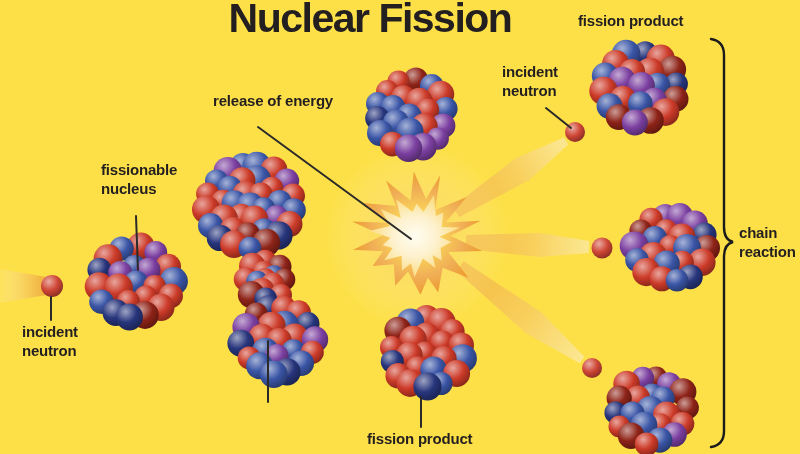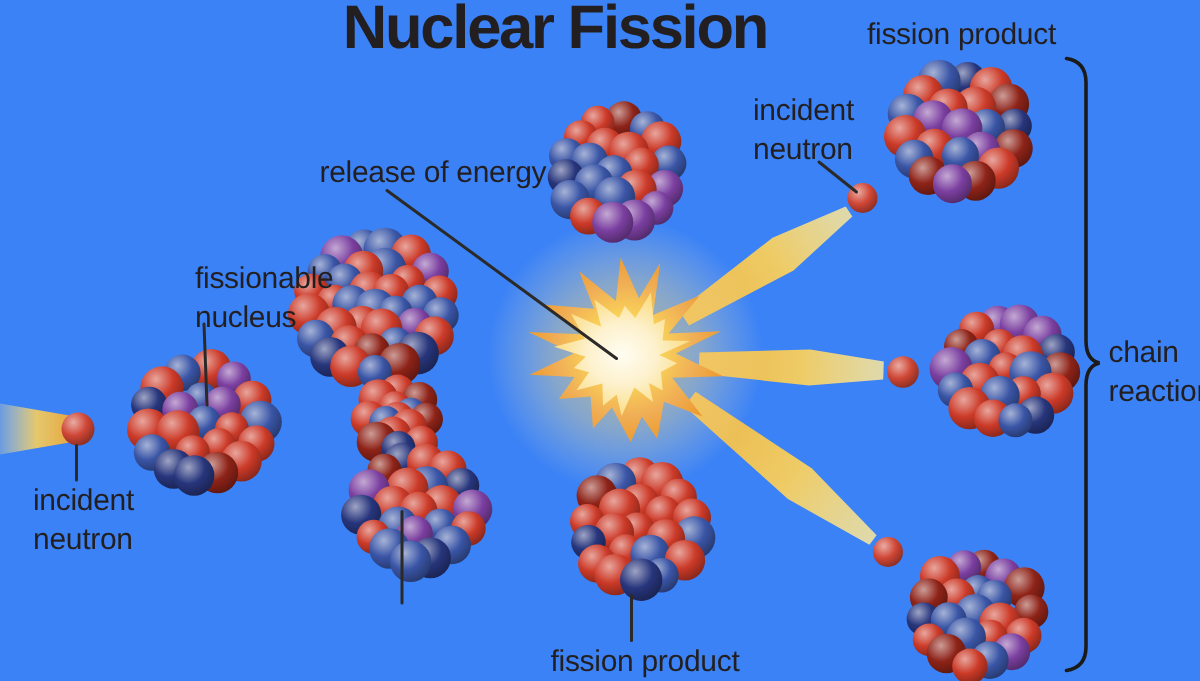--- a/index.html
+++ b/index.html
@@ -1,21 +1,21 @@
 <!DOCTYPE html>
 <html><head>
 <meta charset="utf-8">
 <style>
   html,body{margin:0;padding:0;background:#ffffff;}
-  .stage{position:relative;width:800px;height:454px;background:#3b82f6;overflow:hidden;
+  .stage{position:relative;width:800px;height:454px;background:#fde047;overflow:hidden;
          font-family:"Liberation Sans","DejaVu Sans",sans-serif;}
   .stage svg{position:absolute;left:0;top:0;}
   .title{position:absolute;left:180px;top:-5px;width:380px;text-align:center;
          font-weight:700;font-size:41px;letter-spacing:-1.5px;color:#231f20;}
-  .lbl{position:absolute;font-weight:400;font-size:20px;line-height:1.28;
+  .lbl{position:absolute;font-weight:700;font-size:15px;line-height:1.28;
        color:#231f20;letter-spacing:-0.2px;white-space:pre-line;}
   .lbl.w{white-space:normal;}
 </style>
 </head>
 <body>
 
 <div class="stage">
 
   <svg id="scene" width="800" height="454" viewBox="0 0 800 454">
     <defs id="defs">
@@ -330,18 +330,18 @@
         <line x1="268" y1="341" x2="268" y2="402" stroke="#2b2a29" stroke-width="2" stroke-linecap="round"></line>
         <line x1="421" y1="397" x2="421" y2="427" stroke="#2b2a29" stroke-width="2" stroke-linecap="round"></line>
       </g>
     <path id="bracket" d="M 711,39 Q 724,41 724,55 L 724,227 Q 724,240 733,242 Q 724,244 724,257 L 724,431 Q 724,445 711,447" fill="none" stroke="#1b1b1b" stroke-width="2.4" stroke-linecap="round"></path>
   </svg>
 
   <div class="title">Nuclear Fission</div>
 
   <div class="lbl" style="left:578px;top:11px;">fission product</div>
   <div class="lbl w" style="left:502px;top:62px;width:80px;">incident neutron</div>
-  <div class="lbl" style="left:213px;top:103px;">release of energy</div>
-  <div class="lbl w" style="left:101px;top:174px;width:105px;margin-left:29px;">fissionable nucleus</div>
+  <div class="lbl" style="left:213px;top:91px;">release of energy</div>
+  <div class="lbl w" style="left:101px;top:160px;width:105px;">fissionable nucleus</div>
   <div class="lbl w" style="left:22px;top:322px;width:90px;">incident neutron</div>
   <div class="lbl" style="left:367px;top:429px;">fission product</div>
   <div class="lbl w" style="left:739px;top:223px;width:70px;">chain reaction</div>
 </div>
 
 </body></html>

